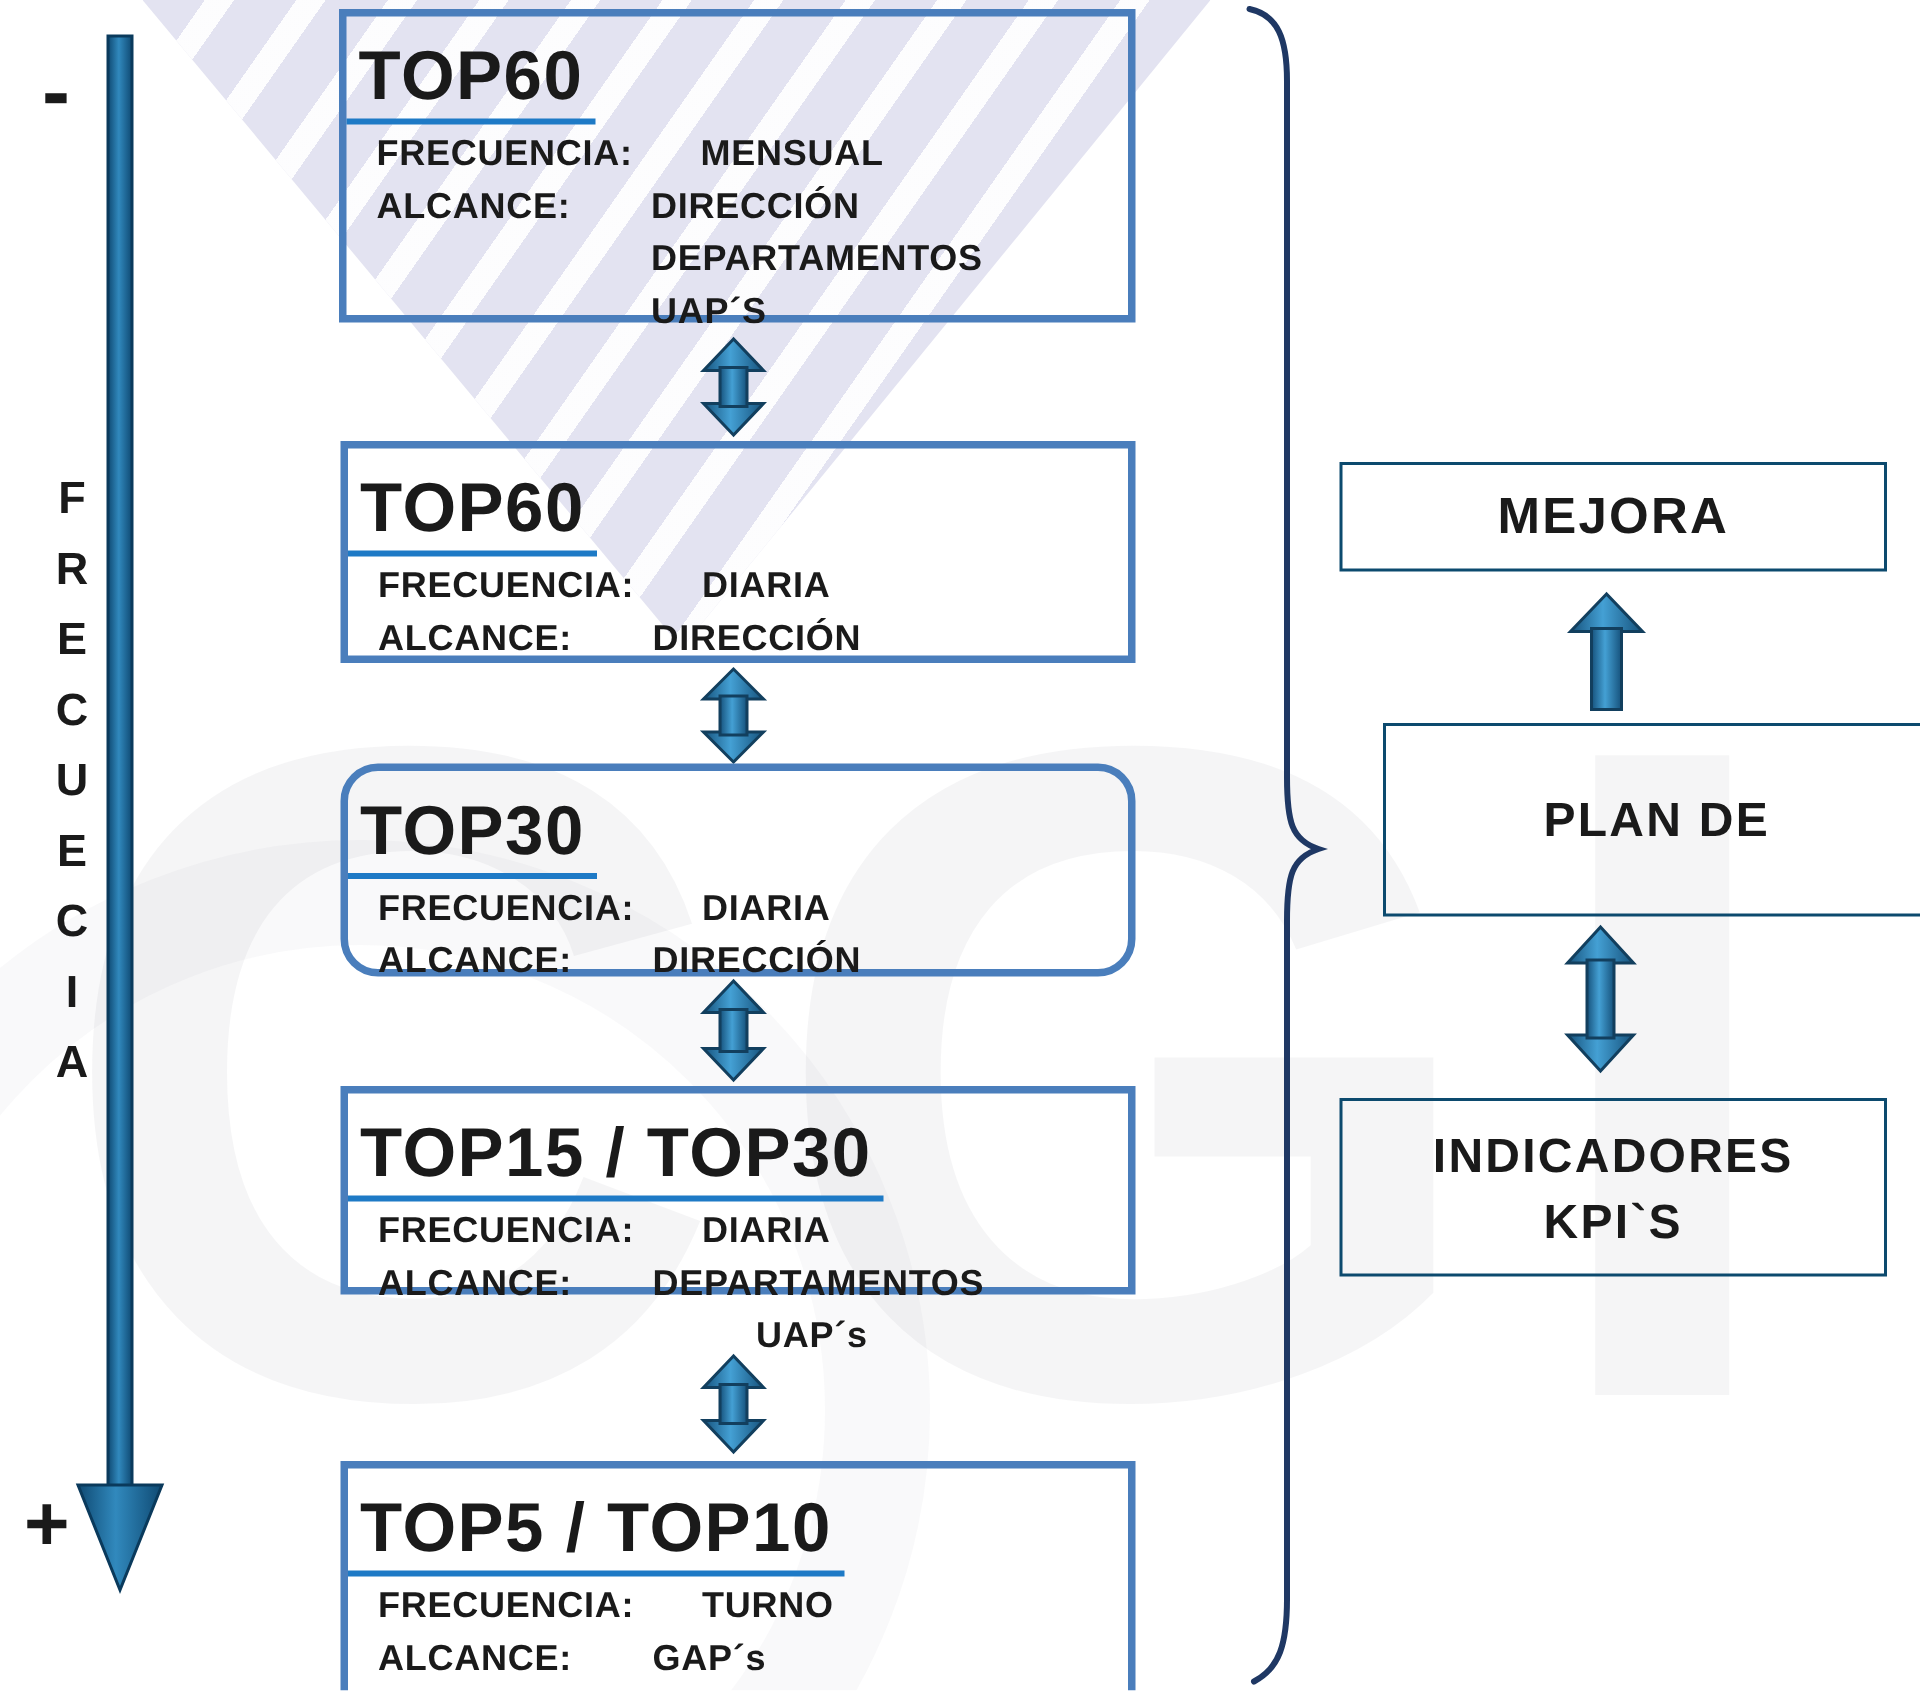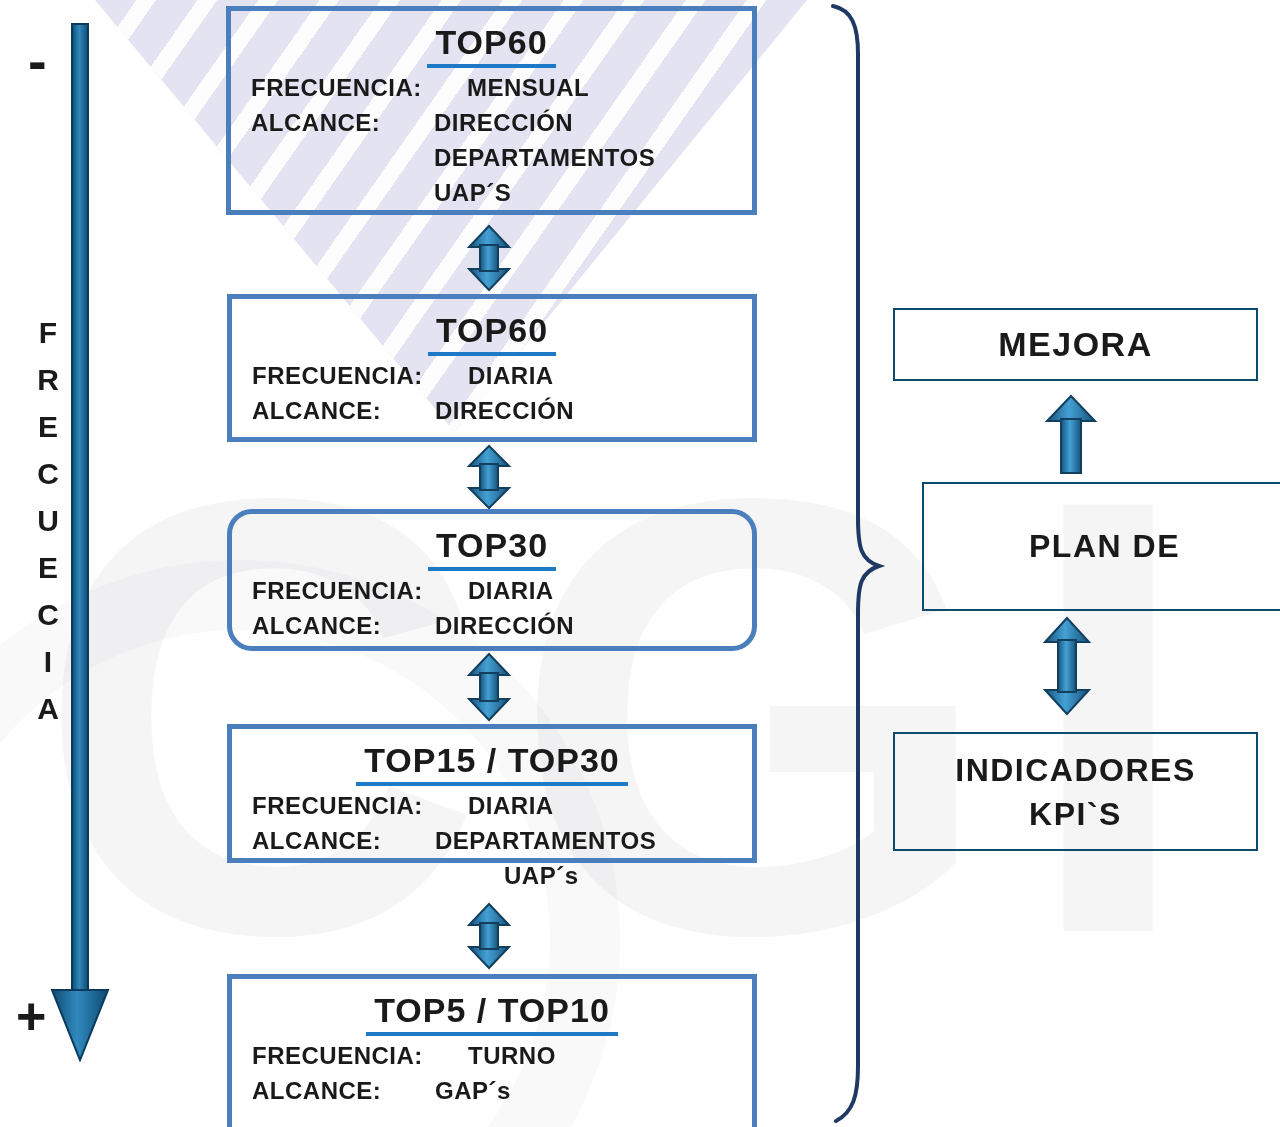--- a/index.html
+++ b/index.html
@@ -35,21 +35,21 @@
     display:flex;flex-direction:column;align-items:center;gap:13px;
     font-size:30px;font-weight:bold;letter-spacing:0;
   }
   .axis-arrow{position:absolute;left:48px;top:22px;z-index:1;}
   
   .mbox{
     position:absolute;border:5px solid #4a7ebc;background:transparent;
     box-sizing:border-box;z-index:2;
   }
   .mbox .ttl{
-    text-align:center;font-size:34px;font-weight:bold;letter-spacing:1px;
+    text-align:left;font-size:46px;font-weight:bold;letter-spacing:1px;
     margin-top:12px;
   }
   .mbox .ttl span{border-bottom:4px solid #1e7ac6;padding:0 8px 3px 8px;}
   .rows{margin:8px 0 0 20px;}
   .row{display:flex;font-size:24px;font-weight:bold;line-height:35px;letter-spacing:.5px;}
   .lbl{width:162px;flex:0 0 auto;}
   .val-freq{margin-left:54px;}
   .val-scope{margin-left:21px;}
   #box1{left:226px;top:6px;width:531px;height:209px;}
   #box2{left:227px;top:294px;width:530px;height:148px;}

